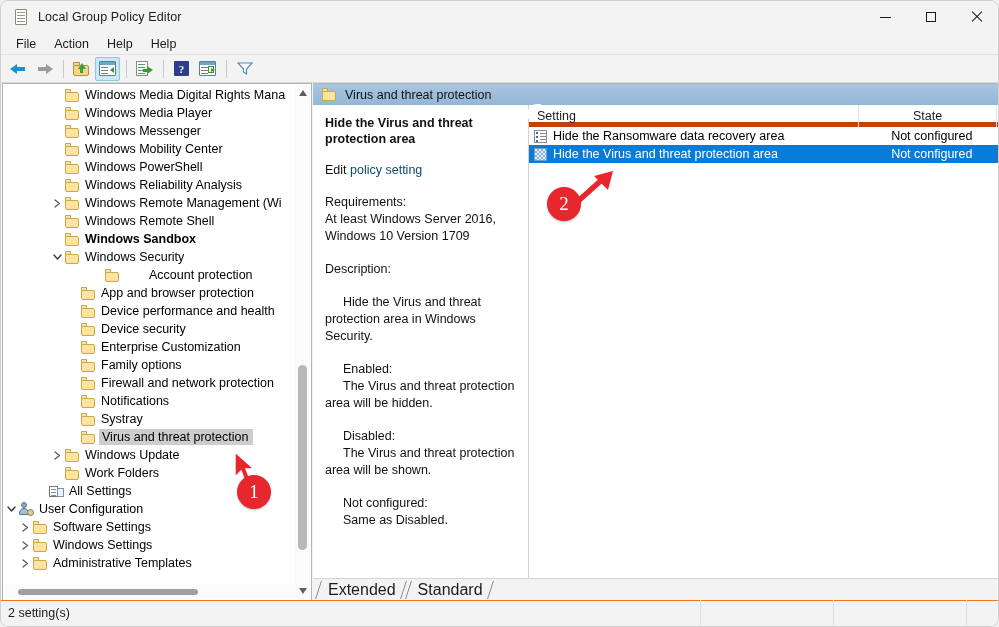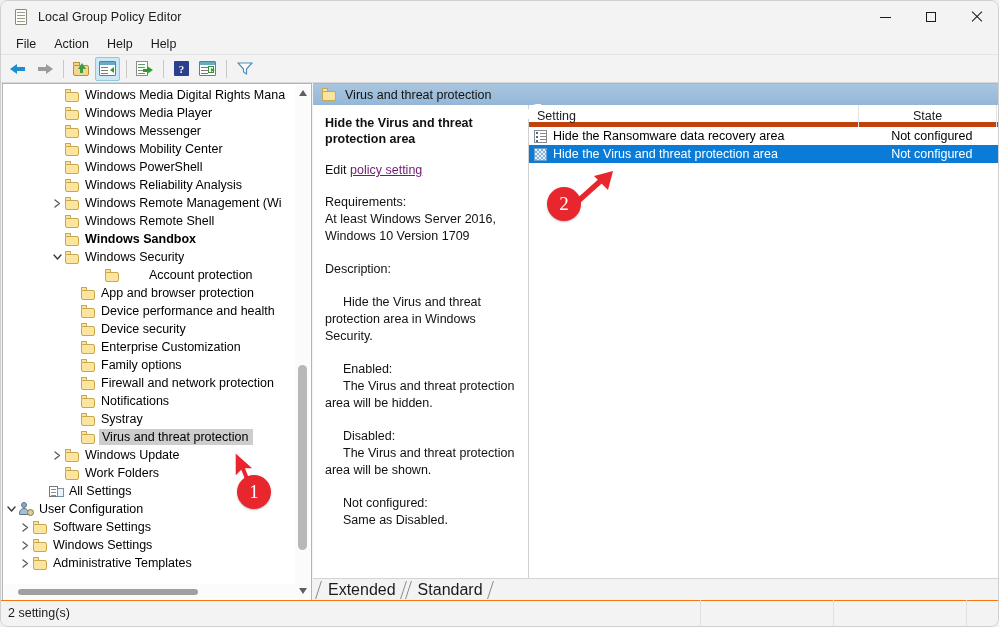--- a/index.html
+++ b/index.html
@@ -354,21 +354,21 @@
     background: #ffffff;
     padding: 10px 10px 0 12px;
     overflow: hidden;
   }
   .det-title {
     font-size: 12.5px; font-weight: bold; color: #111;
     line-height: 16px; margin-bottom: 16px;
   }
   .det-edit { font-size: 12.5px; color: #111; margin-bottom: 17px; }
   .det-edit a {
-    color: #701a75; text-decoration: underline; cursor: pointer;
+    color: #0c4a6e; cursor: pointer;
   }
   .det-block { font-size: 12.5px; color: #111; line-height: 17px; margin-bottom: 16px; }
   .det-indent { text-indent: 18px; }
 
   
   .notch {
     position:absolute; left:215px; top:21px;
     width:14px; height:14px;
     background:#ffffff;
     border-top-left-radius: 10px;

